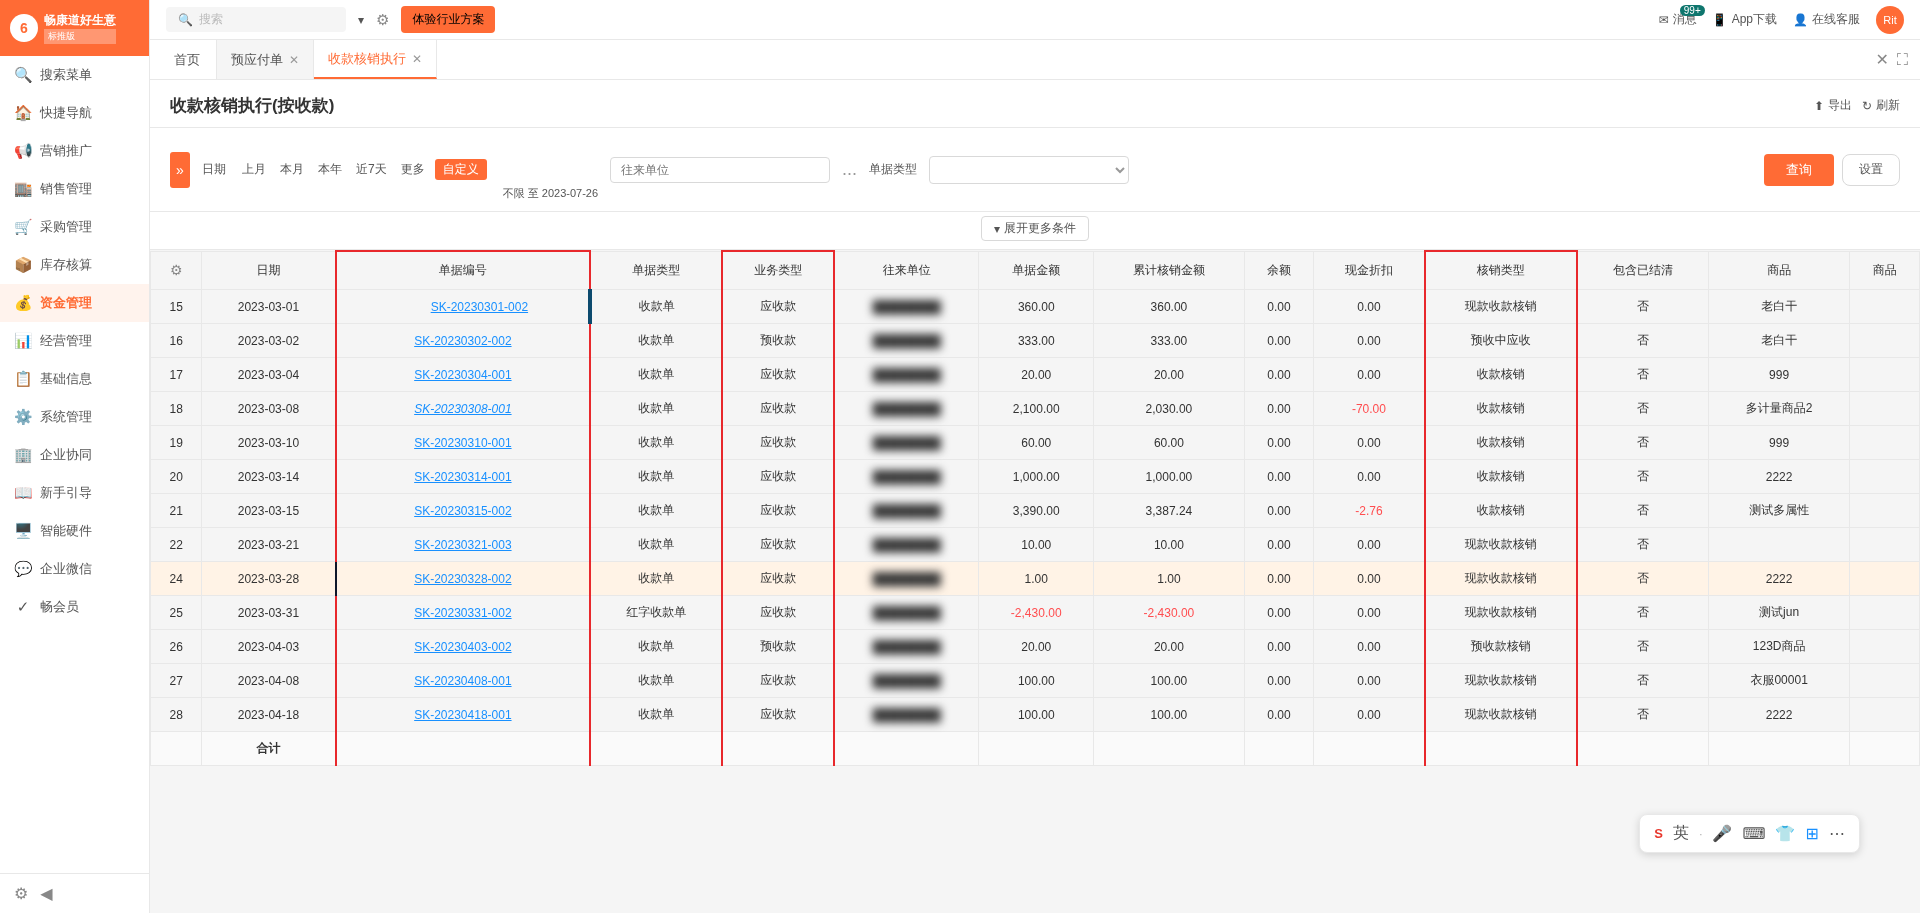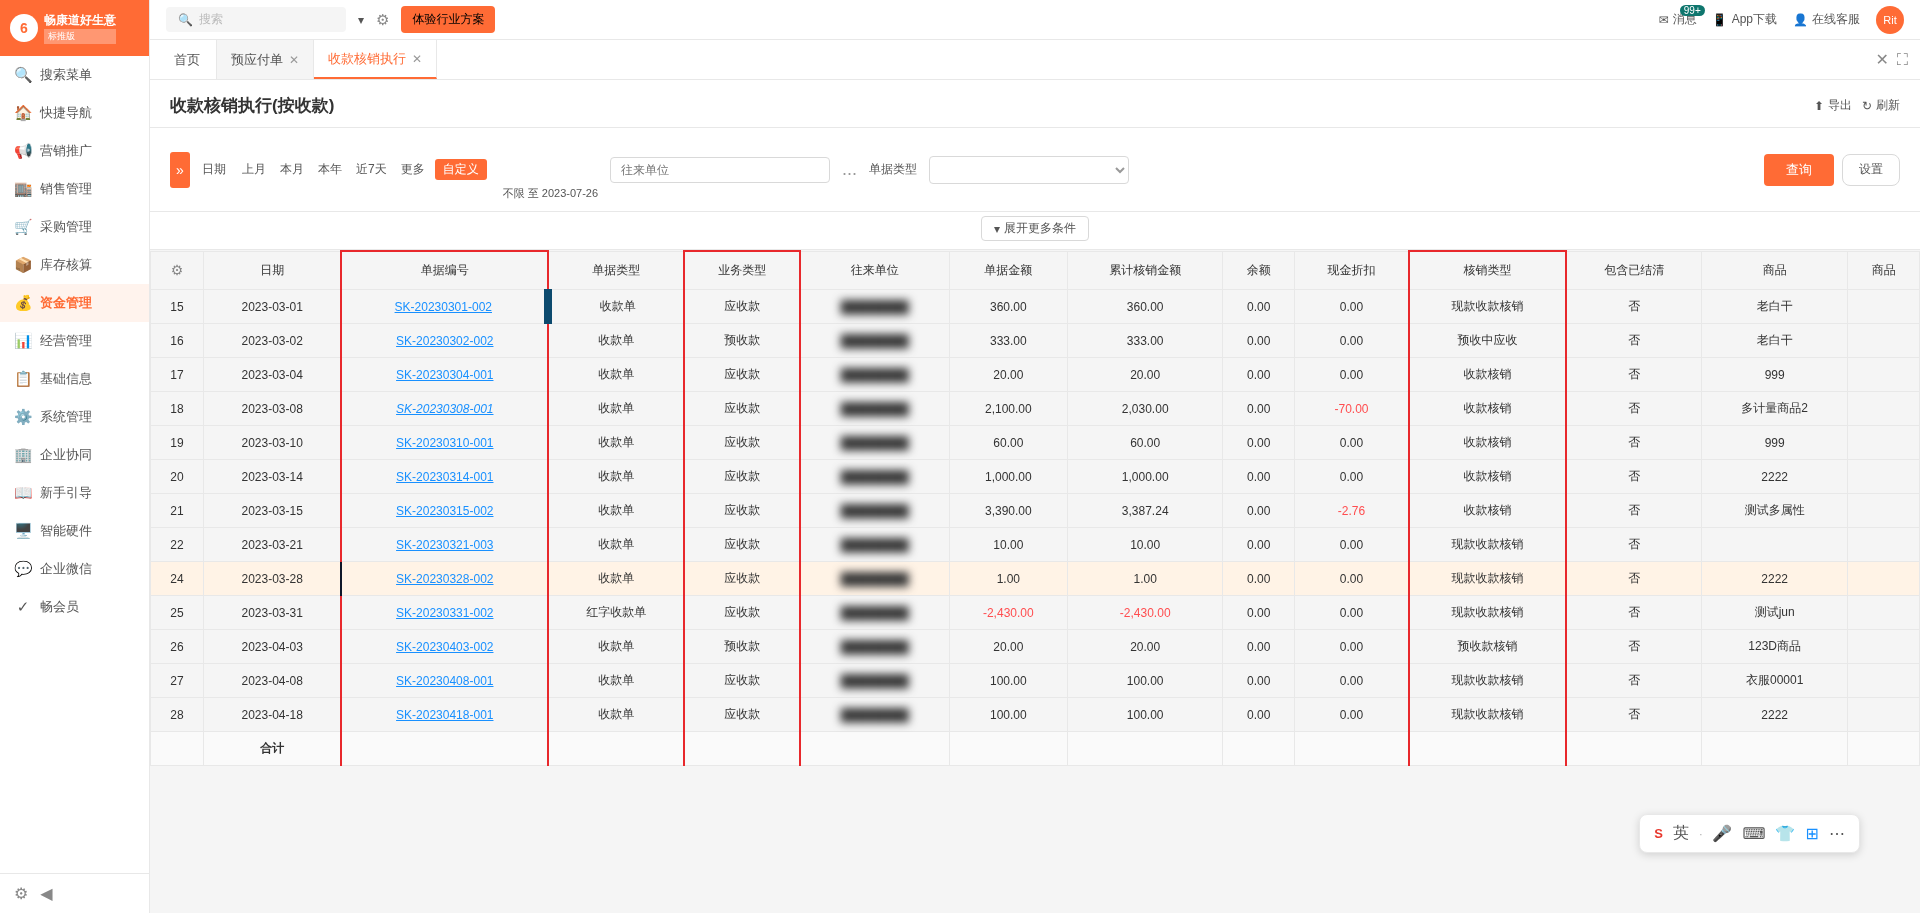--- a/index.html
+++ b/index.html
@@ -289,21 +289,21 @@
             <th style="border-top:2px solid #e8282c;border-left:2px solid #e8282c;border-right:2px solid #e8282c;">核销类型</th>
             <th>包含已结清</th>
             <th>商品</th>
             <th>商品</th>
           </tr>
         </thead>
         <tbody id="table-body">
         <tr>
     <td>15</td>
     <td>2023-03-01</td>
-    <td style="border-left:2px solid #e8282c;border-right:8px solid #0c4a6e;">
+    <td style="border-left:2px solid #e8282c;border-right:4px solid #0c4a6e;padding-left:42px;">
       <span class="link-text">SK-20230301-002</span>
     </td>
     <td>收款单</td>
     <td style="border-left:2px solid #e8282c;border-right:2px solid #e8282c;">应收款</td>
     <td><span style="filter:blur(4px);user-select:none;">████████</span></td>
     <td class="">360.00</td>
     <td class="">360.00</td>
     <td>0.00</td>
     <td class="">0.00</td>
     <td style="border-left:2px solid #e8282c;border-right:2px solid #e8282c;">现款收款核销</td>

